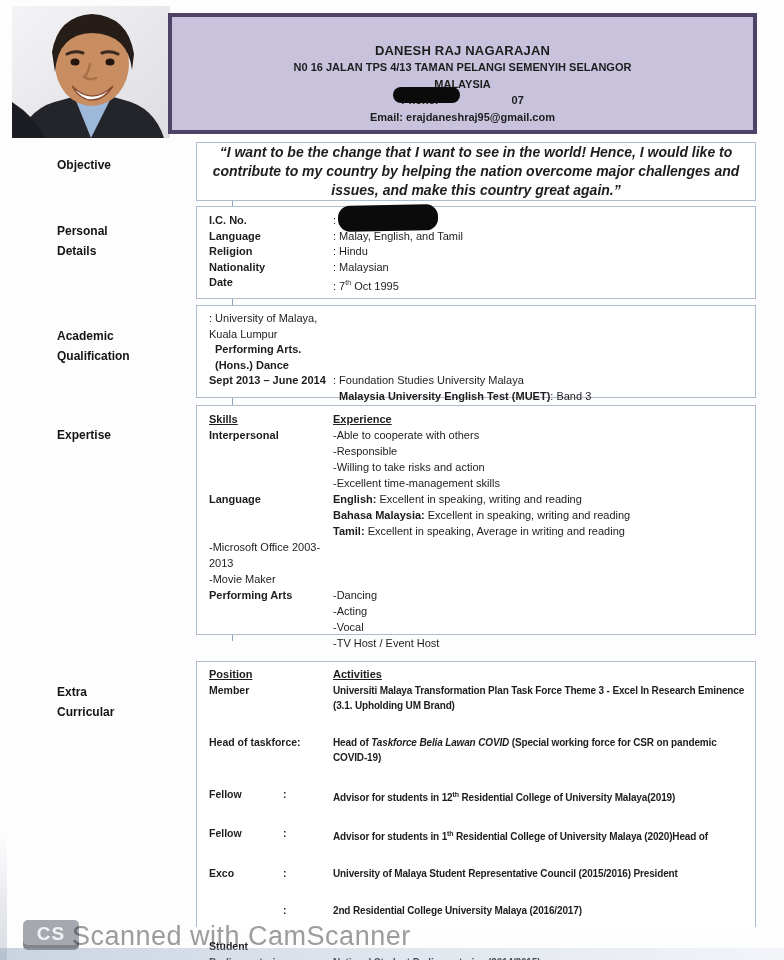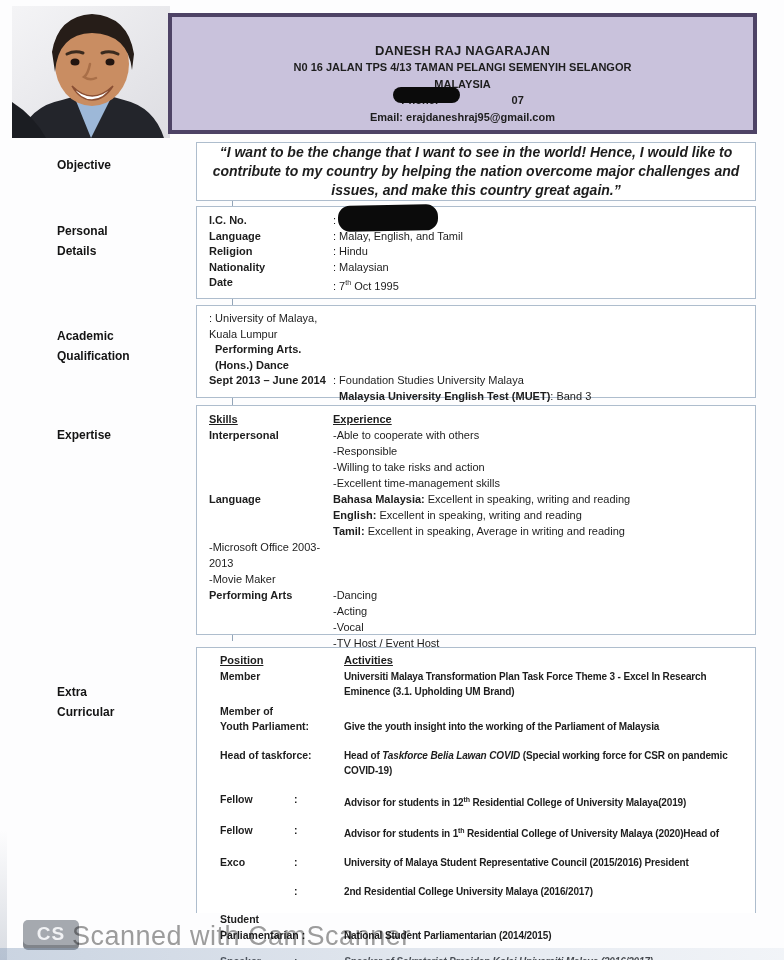--- a/index.html
+++ b/index.html
@@ -20,21 +20,21 @@
 
   
   .box{position:absolute;left:196px;width:560px;box-sizing:border-box;background:#ffffff;
        border:1px solid #aebdcd;}
   .obj-box{top:142px;height:59px;display:flex;align-items:center;}
   .obj-quote{width:100%;text-align:center;font-size:14px;font-style:italic;font-weight:700;
              line-height:19px;padding:0 14px;}
   .personal-box{top:206px;height:93px;padding:6px 0 0 12px;}
   .academic-box{top:305px;height:93px;padding:5px 0 0 12px;}
   .expertise-box{top:405px;height:230px;padding:5px 0 0 12px;}
-  .extra-box{top:647px;height:266px;padding:5px 0 0 23px;border-bottom:none;}
+  .extra-box{top:661px;height:266px;padding:5px 0 0 12px;border-bottom:none;}
 
   .prow{display:grid;grid-template-columns:124px 1fr;font-size:11px;line-height:15.5px;}
   .prow .lbl{font-weight:700;}
   .arow{display:grid;grid-template-columns:124px 1fr;font-size:11px;line-height:15.5px;}
   .arow .period{font-weight:700;white-space:nowrap;}
   .aline2{padding-left:6px;}
   b.seg{font-weight:700;}
 
   .xhead,.xrow{display:grid;grid-template-columns:124px 1fr;font-size:11px;line-height:16px;}
   .xhead .h{font-weight:700;text-decoration:underline;}
@@ -42,21 +42,21 @@
 
   .ehead{display:grid;grid-template-columns:74px 50px 1fr;font-size:11px;line-height:15.5px;}
   .ehead .h{font-weight:700;text-decoration:underline;}
   .erow{display:grid;grid-template-columns:74px 50px 1fr;font-size:10.5px;line-height:15.5px;}
   .erow .pos{font-weight:700;white-space:nowrap;}
   .erow .colon{font-weight:700;}
   .erow .act{font-weight:700;font-size:10px;letter-spacing:-.15px;max-width:414px;}
   .erow .act.nowrap{white-space:nowrap;}
   .erow .act .it{font-style:italic;}
   .erow .act.italic-full{font-style:italic;}
-  .mt4{margin-top:4px;} .mt13{margin-top:13px;} .mt11{margin-top:11px;}
+  .mt4{margin-top:4px;} .mt13{margin-top:21px;} .mt11{margin-top:11px;}
   sup{font-size:7px;}
 
   
   .tick{position:absolute;left:232px;width:1px;background:#93a5b8;}
 
   
   .redact{position:absolute;background:#0b0b0b;}
   .redact.phone{left:393px;top:87px;width:67px;height:16px;border-radius:8px;}
   .redact.ic{left:338px;top:205px;width:100px;height:26px;border-radius:12px;transform:rotate(-1deg);}
 
@@ -190,22 +190,22 @@
       <span>
         <div><b class="seg"></b><span>-Able to cooperate with others</span></div>
         <div><b class="seg"></b><span>-Responsible</span></div>
         <div><b class="seg"></b><span>-Willing to take risks and action</span></div>
         <div><b class="seg"></b><span>-Excellent time-management skills</span></div>
       </span>
     </div>
     <div class="xrow">
       <span class="skill">Language</span>
       <span>
+        <div><b class="seg">English:</b><span> Excellent in speaking, writing and reading</span></div>
         <div><b class="seg">Bahasa Malaysia:</b><span> Excellent in speaking, writing and reading</span></div>
-        <div><b class="seg">English:</b><span> Excellent in speaking, writing and reading</span></div>
         <div><b class="seg">Tamil:</b><span> Excellent in speaking, Average in writing and reading</span></div>
       </span>
     </div>
     <div class="xrow">
       <span>
         <div><b class="seg"></b><span>-Microsoft Office 2003-2013</span></div>
         <div><b class="seg"></b><span>-Movie Maker</span></div>
       </span>
     </div>
     <div class="xrow">
@@ -221,27 +221,20 @@
 
   <div class="box extra-box">
     <div class="ehead">
       <span class="h" style="grid-column:1 / span 2;">Position</span>
       <span class="h">Activities</span>
     </div>
     <div class="erow">
       <span class="pos">Member</span>
       <span class="colon"></span>
       <span class="act">Universiti Malaya Transformation Plan Task Force Theme 3 - Excel In Research Eminence (3.1. Upholding UM Brand)</span>
-    </div>
-    <div class="erow mt4">
-      <span class="pos" style="grid-column:1 / span 2;">
-          <div>Member of</div>
-          <div>Youth Parliament:</div>
-        </span>
-      <span class="act" style="margin-top:15.5px;">Give the youth insight into the working of the  Parliament of Malaysia</span>
     </div>
     <div class="erow mt13">
       <span class="pos" style="grid-column:1 / span 2;">Head of taskforce:</span>
       <span class="act"><span>Head of </span><span class="it">Taskforce Belia Lawan COVID</span><span> (Special working force for CSR on pandemic COVID-19)</span></span>
     </div>
     <div class="erow mt13">
       <span class="pos">Fellow</span>
       <span class="colon">:</span>
       <span class="act nowrap"><span>Advisor for students in 12</span><sup>th</sup><span> Residential College of University Malaya(2019)</span></span>
     </div>

